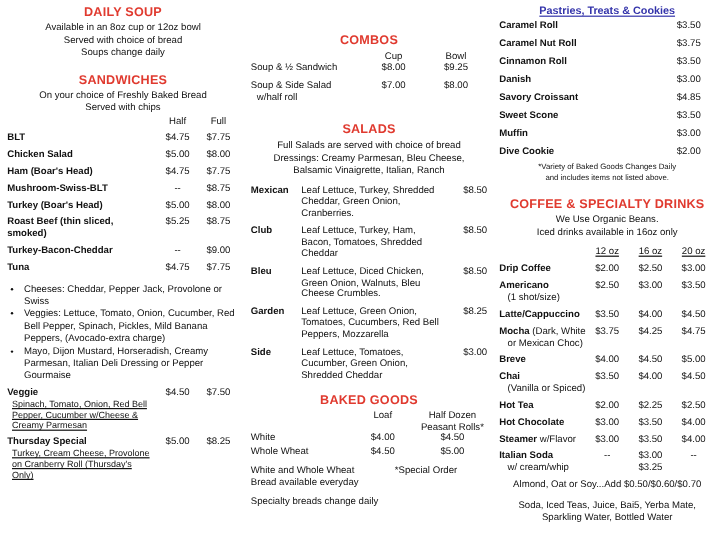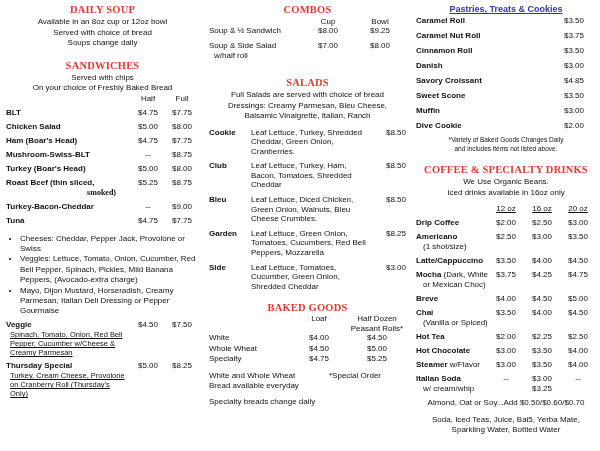--- a/index.html
+++ b/index.html
@@ -18,31 +18,30 @@
     display: flex;
     width: 600px;
     height: 451px;
     box-sizing: border-box;
     padding: 4px 0 0 0;
   }
   .col {
     box-sizing: border-box;
   }
   .col-left   { width: 205px; padding: 0 6px 0 6px; }
-  .col-middle { width: 205px; padding: 0 4px 2px 4px; }
+  .col-middle { width: 205px; padding: 0 4px 2px 4px; margin-top: 24px; }
   .col-right  { width: 190px; padding: 0 4px 0 6px; }
 
   .sec-head {
     color: #E03A2F;
     font-weight: bold;
     font-size: 10.5px;
     text-align: center;
     letter-spacing: 0.2px;
     margin: 0 0 2px 0;
-    font-family: Liberation Serif, serif;
   }
   .sec-head.tight { margin-bottom: 1px; }
 
   .link-head {
     color: #3333AA;
     font-weight: bold;
     font-size: 9px;
     text-align: center;
     text-decoration: underline;
     margin: 0 0 2px 0;
@@ -89,23 +88,21 @@
   }
   .sw-name {
     font-weight: bold;
     font-size: 8px;
     line-height: 10px;
     padding-bottom: 4px !important;
     padding-right: 3px !important;
   }
   .sw-name .cont {
     display: block;
-    text-align: right;
     padding-right: 12px;
-    font-family: Liberation Serif, serif;
   }
   .sw-price {
     text-align: center;
     font-size: 8px;
     line-height: 10px;
     width: 34px;
     padding-bottom: 4px !important;
   }
   .sw-desc {
     font-weight: normal;
@@ -167,22 +164,22 @@
       <div class="sec-head">DAILY SOUP</div>
       <p class="center-line">Available in an 8oz cup or 12oz bowl</p>
       <p class="center-line">Served with choice of bread</p>
       <p class="center-line">Soups change daily</p>
     </div>
 
     <div class="spacer-md"></div>
 
     <div>
       <div class="sec-head">SANDWICHES</div>
+      <p class="center-line">On your choice of Freshly Baked Bread</p>
       <p class="center-line">Served with chips</p>
-      <p class="center-line">On your choice of Freshly Baked Bread</p>
 
       <table class="grid">
         <tbody>
             <tr class="sandwich-hdr">
           <td></td>
           <td class="sw-price">Half</td>
           <td class="sw-price">Full</td>
         </tr>
         <tr>
           <td class="sw-name"><span>BLT</span></td>
@@ -293,21 +290,21 @@
       <div class="sec-head">SALADS</div>
       <p class="center-line">Full Salads are served with choice of bread</p>
       <p class="center-line">Dressings: Creamy Parmesan, Bleu Cheese,</p>
       <p class="center-line">Balsamic Vinaigrette, Italian, Ranch</p>
 
       <div class="spacer-sm"></div>
 
       <table class="grid">
         <tbody>
             <tr>
-          <td class="salad-name">Cookie</td>
+          <td class="salad-name">Mexican</td>
           <td class="salad-desc">Leaf Lettuce, Turkey, Shredded Cheddar, Green Onion, Cranberries.</td>
           <td class="salad-price">$8.50</td>
         </tr>
         <tr>
           <td class="salad-name">Club</td>
           <td class="salad-desc">Leaf Lettuce, Turkey, Ham, Bacon, Tomatoes, Shredded Cheddar</td>
           <td class="salad-price">$8.50</td>
         </tr>
         <tr>
           <td class="salad-name">Bleu</td>
@@ -346,25 +343,20 @@
         <tr>
           <td class="bread-name">White</td>
           <td class="bread-price">$4.00</td>
           <td class="bread-price">$4.50</td>
         </tr>
         <tr>
           <td class="bread-name">Whole Wheat</td>
           <td class="bread-price">$4.50</td>
           <td class="bread-price">$5.00</td>
         </tr>
-        <tr>
-          <td class="bread-name">Specialty</td>
-          <td class="bread-price">$4.75</td>
-          <td class="bread-price">$5.25</td>
-        </tr>
       </tbody>
         </table>
 
       <div class="spacer-sm"></div>
 
       <table class="grid">
         <tbody>
             <tr>
           <td class="bread-foot-left" style="width:95px;">White and Whole Wheat Bread available everyday</td>
           <td class="bread-foot-right">*Special Order</td>

